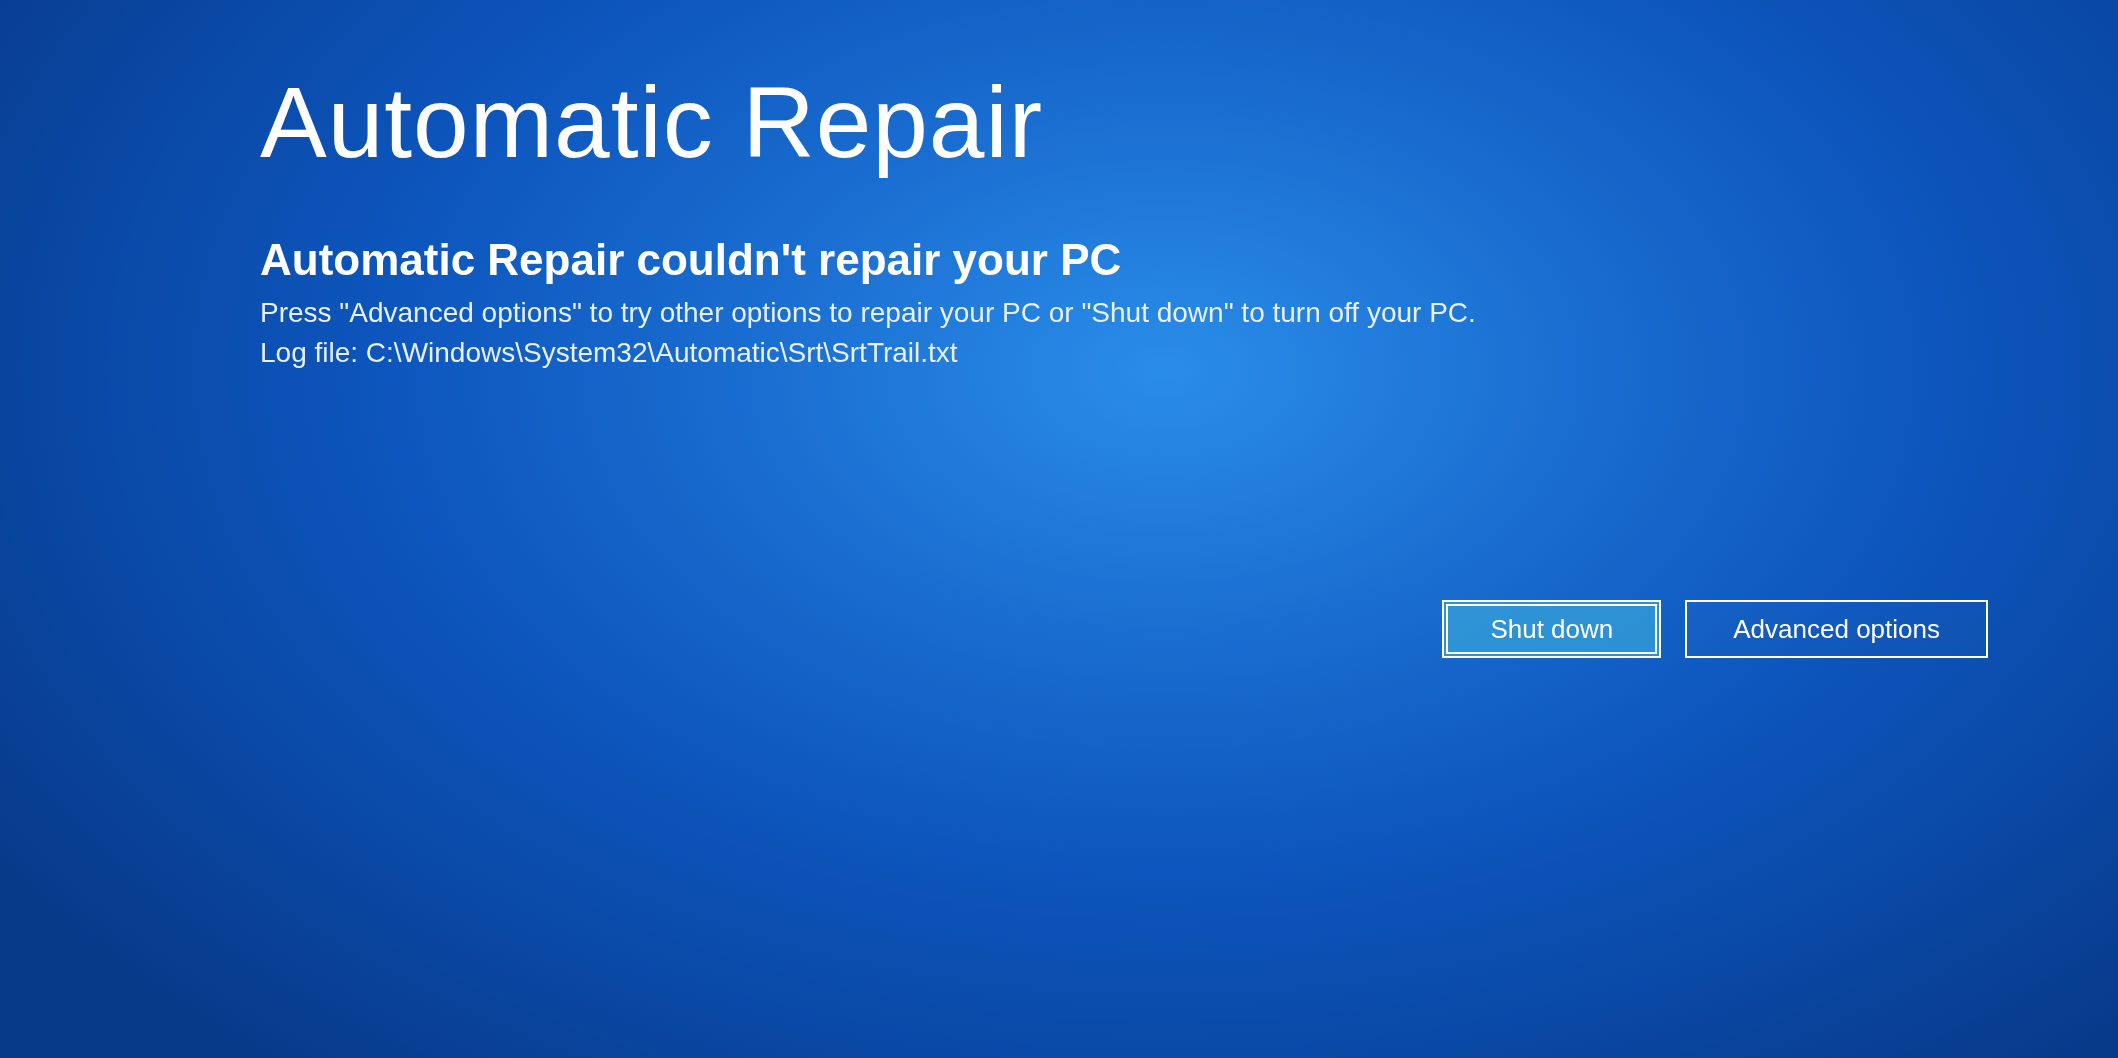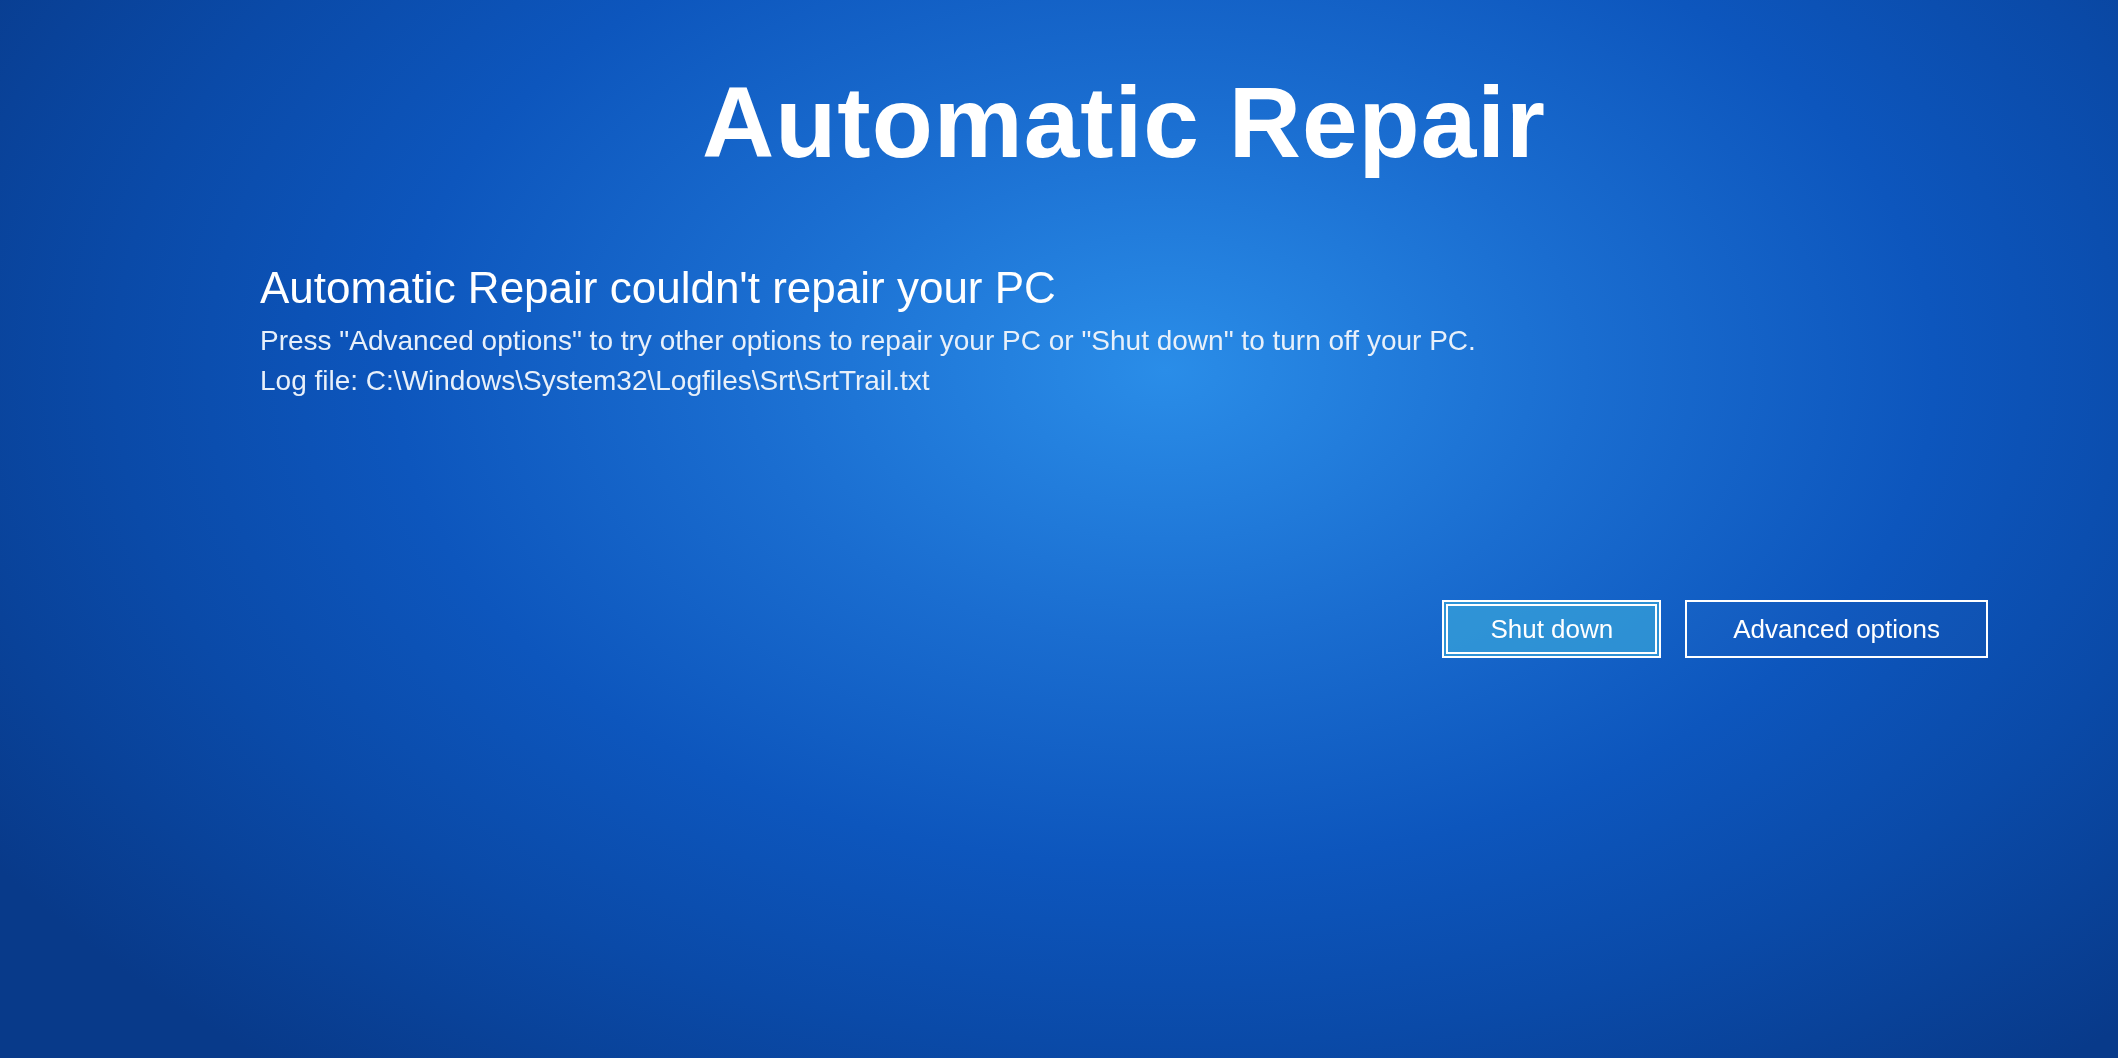--- a/index.html
+++ b/index.html
@@ -25,30 +25,29 @@
     
     .container {
       position: absolute;
       top: 65px;
       left: 260px;
       right: 130px;
     }
     
     .title {
       font-size: 100px;
-      font-weight: 700;
+      font-weight: 400;
       letter-spacing: 1px;
-      margin-bottom: 83px;
+      margin-bottom: 55px;
       color: #ffffff;
-      text-align: center;
     }
     
     .subtitle {
       font-size: 44px;
-      font-weight: 400;
+      font-weight: 700;
       margin-bottom: 12px;
       color: #ffffff;
     }
     
     .instruction {
       font-size: 28px;
       font-weight: 300;
       margin-bottom: 8px;
       color: #e8f0fa;
     }
@@ -94,19 +93,19 @@
       background: rgba(255, 255, 255, 0.02);
     }
   </style>
 </head>
 <body>
 
 <div class="container">
   <h1 class="title">Automatic Repair</h1>
   <div class="subtitle">Automatic Repair couldn't repair your PC</div>
   <div class="instruction">Press "Advanced options" to try other options to repair your PC or "Shut down" to turn off your PC.</div>
-  <div class="logfile">Log file: C:\Windows\System32\Logfiles\Srt\SrtTrail.txt</div>
+  <div class="logfile">Log file: C:\Windows\System32\Automatic\Srt\SrtTrail.txt</div>
 </div>
 
 <div class="button-row">
   <button class="btn btn-primary">Shut down</button>
   <button class="btn btn-secondary">Advanced options</button>
 </div>
 
 </body></html>

